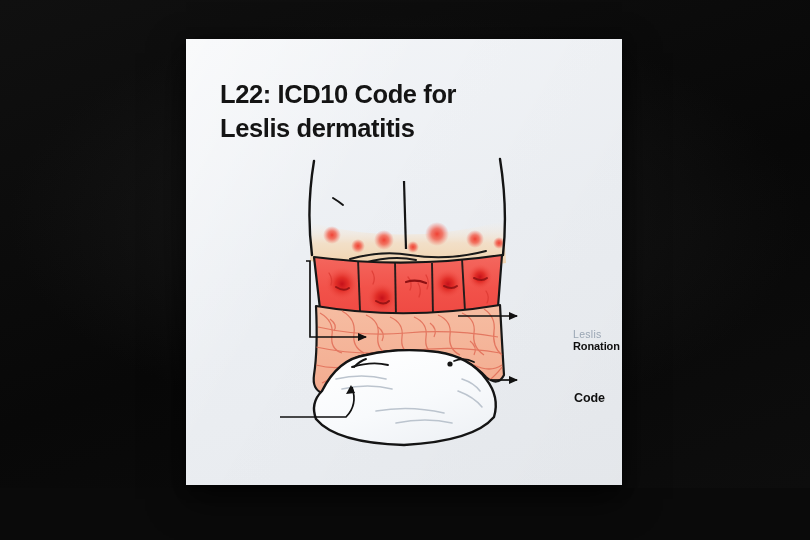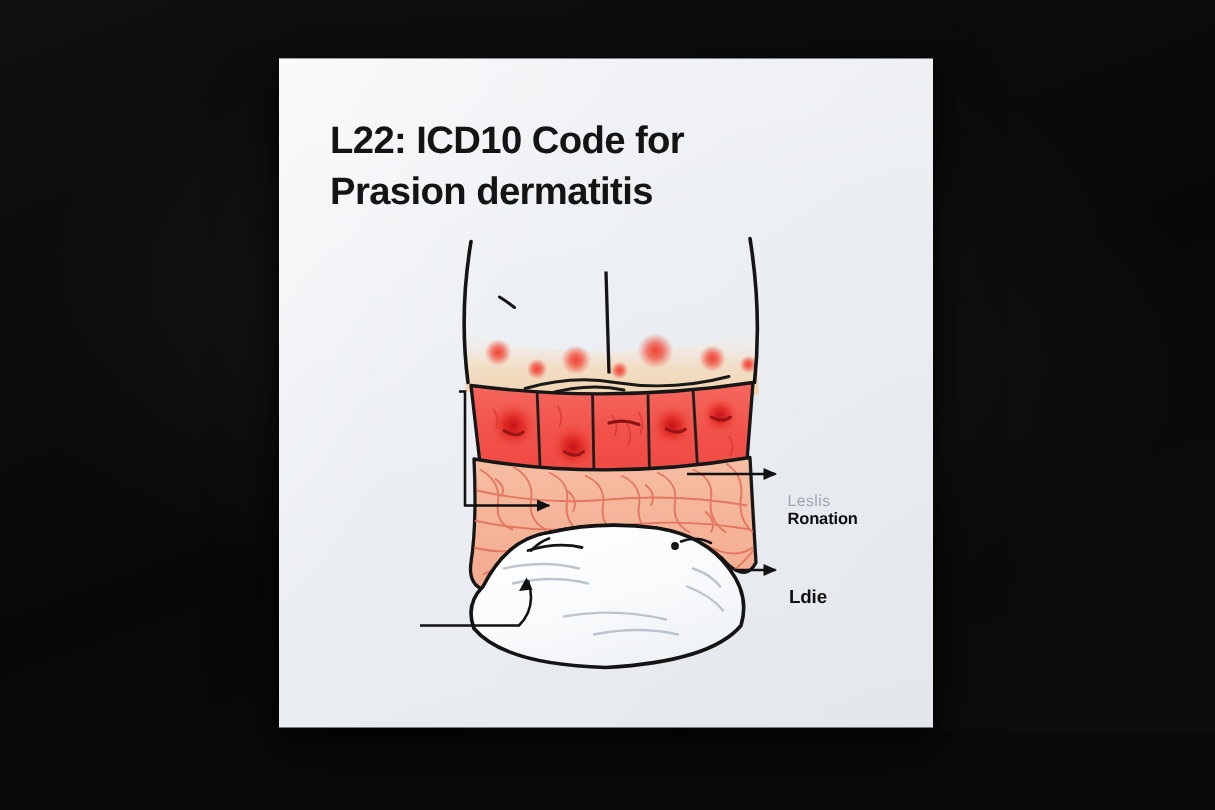--- a/index.html
+++ b/index.html
@@ -78,39 +78,39 @@
     line-height: 1.05;
   }
   .lbl .main {
     display: block;
     color: #0f0f0f;
     font-size: 11px;
     font-weight: bold;
     letter-spacing: -0.1px;
     line-height: 1.15;
   }
-  .lbl.right { text-align: left; }
+  .lbl.right { text-align: left; margin-left: 48px; }
   .lbl.left  { text-align: right; }
   #lbl-lesion { left: 339px; top: 290px; }
   #lbl-fold   { left: 340px; top: 352px; }
   #lbl-fold .main { font-size: 12.5px; }
   #lbl-erosion { left: 2px; top: 367px; width: 92px; }
 </style>
 </head>
 <body>
 
 <div id="stage">
   <div id="backdrop-grain"></div>
 
   <div id="card">
     <div id="card-sheen"></div>
 
     <div id="title">
       <span class="line">L22: ICD10 Code for</span>
-      <span class="line">Prasion dermatitis</span>
+      <span class="line">Leslis dermatitis</span>
     </div>
 
     <svg id="illustration" viewBox="0 0 436 334">
       <defs>
         <radialGradient id="gPapule">
           <stop offset="0%" stop-color="#f0392b" stop-opacity="0.95"></stop>
           <stop offset="45%" stop-color="#f1503f" stop-opacity="0.75"></stop>
           <stop offset="100%" stop-color="#f3675a" stop-opacity="0"></stop>
         </radialGradient>
         <radialGradient id="gLesion">
@@ -268,17 +268,17 @@
         <polygon points="165,234 160,243 169,242" fill="#111111" stroke="none"></polygon>
       </g>
     </svg>
 
     <div class="lbl right" id="lbl-lesion">
       <span class="ghost">Leslis</span>
       <span class="main">Ronation</span>
     </div>
 
     <div class="lbl right" id="lbl-fold">
-      <span class="main">Ldie</span>
+      <span class="main">Code</span>
     </div>
 
   </div>
 </div>
 
 </body></html>

